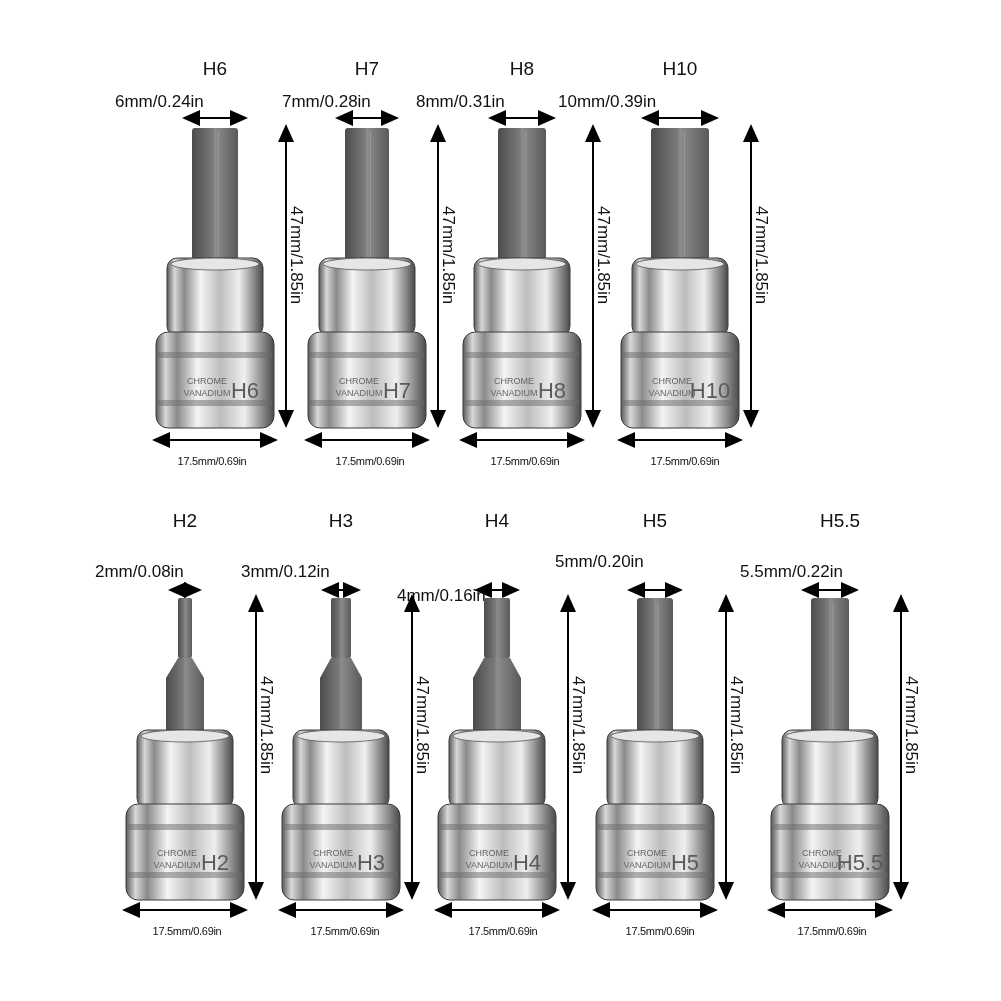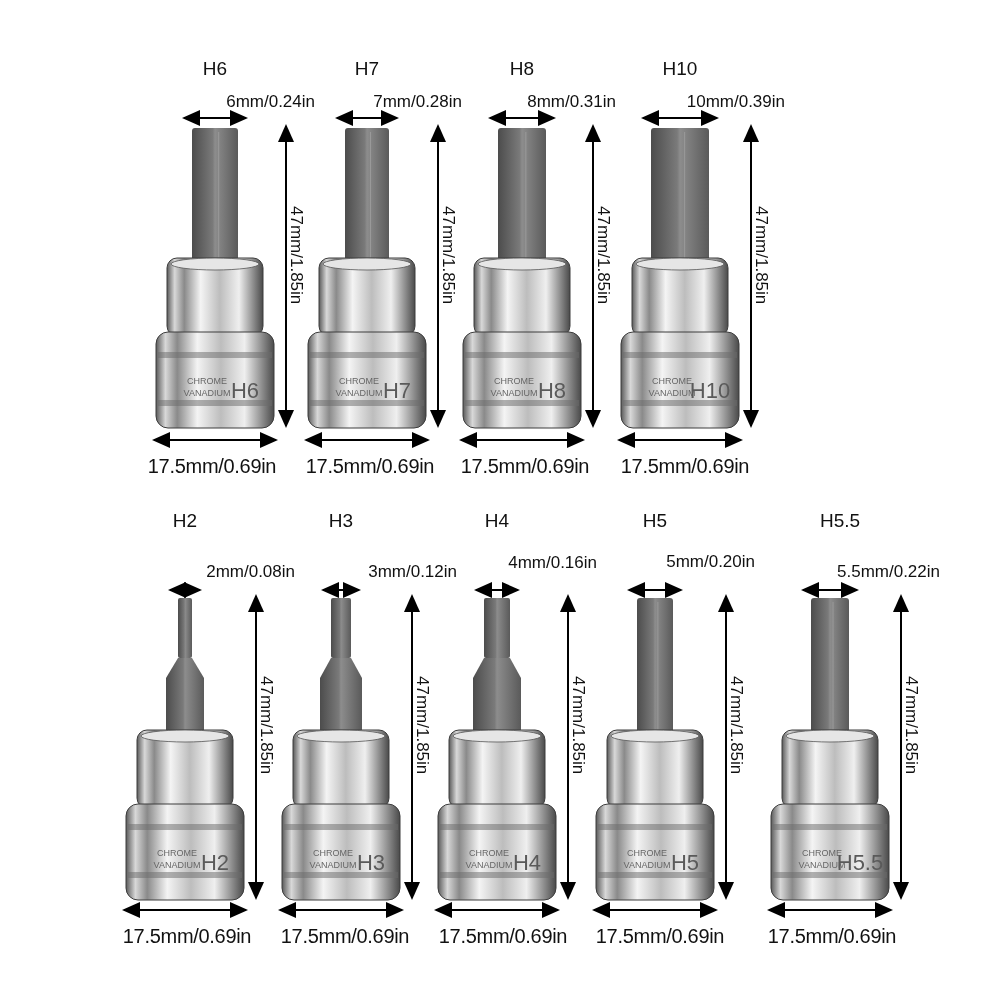--- a/index.html
+++ b/index.html
@@ -1,56 +1,56 @@
 <!DOCTYPE html>
 <html><head>
 <meta charset="utf-8">
 <style>
   html,body{margin:0;padding:0;background:#ffffff;}
   body{width:1001px;height:1001px;position:relative;overflow:hidden;font-family:"Liberation Sans",sans-serif;color:#111;}
   .title{position:absolute;font-size:19px;font-weight:normal;color:#111;text-align:center;width:200px;}
-  .tipdim{position:absolute;font-size:17px;color:#111;text-align:right;width:200px;white-space:nowrap;}
-  .basedim{position:absolute;font-size:20px;color:#111;text-align:center;width:160px;white-space:nowrap;letter-spacing:-0.3px;}
+  .tipdim{position:absolute;font-size:17px;color:#111;text-align:left;width:200px;white-space:nowrap;}
+  .basedim{position:absolute;font-size:11px;color:#111;text-align:center;width:160px;white-space:nowrap;letter-spacing:-0.3px;}
   .vdim{position:absolute;font-size:17px;color:#111;white-space:nowrap;transform-origin:left top;transform:rotate(90deg);}
   svg{position:absolute;overflow:visible;}
 </style>
 </head>
 <body>
 
 <div id="canvas"></div>
 
 <div>
   <div class="title" style="left:115px;top:58px">H6</div>
   <div class="tipdim" style="left:115px;top:92px">6mm/0.24in</div>
   <div class="basedim" style="left:132px;top:455px">17.5mm/0.69in</div>
 
   <div class="title" style="left:267px;top:58px">H7</div>
-  <div class="tipdim" style="left:262px;top:92px">7mm/0.28in</div>
+  <div class="tipdim" style="left:282px;top:92px">7mm/0.28in</div>
   <div class="basedim" style="left:290px;top:455px">17.5mm/0.69in</div>
 
   <div class="title" style="left:422px;top:58px">H8</div>
   <div class="tipdim" style="left:416px;top:92px">8mm/0.31in</div>
   <div class="basedim" style="left:445px;top:455px">17.5mm/0.69in</div>
 
   <div class="title" style="left:580px;top:58px">H10</div>
-  <div class="tipdim" style="left:585px;top:92px">10mm/0.39in</div>
+  <div class="tipdim" style="left:558px;top:92px">10mm/0.39in</div>
   <div class="basedim" style="left:605px;top:455px">17.5mm/0.69in</div>
 </div>
 
 <div>
   <div class="title" style="left:85px;top:510px">H2</div>
   <div class="tipdim" style="left:95px;top:562px">2mm/0.08in</div>
   <div class="basedim" style="left:107px;top:925px">17.5mm/0.69in</div>
 
   <div class="title" style="left:241px;top:510px">H3</div>
-  <div class="tipdim" style="left:257px;top:562px">3mm/0.12in</div>
+  <div class="tipdim" style="left:241px;top:562px">3mm/0.12in</div>
   <div class="basedim" style="left:265px;top:925px">17.5mm/0.69in</div>
 
   <div class="title" style="left:397px;top:510px">H4</div>
-  <div class="tipdim" style="left:397px;top:553px">4mm/0.16in</div>
+  <div class="tipdim" style="left:397px;top:586px">4mm/0.16in</div>
   <div class="basedim" style="left:423px;top:925px">17.5mm/0.69in</div>
 
   <div class="title" style="left:555px;top:510px">H5</div>
   <div class="tipdim" style="left:555px;top:552px">5mm/0.20in</div>
   <div class="basedim" style="left:580px;top:925px">17.5mm/0.69in</div>
 
   <div class="title" style="left:740px;top:510px">H5.5</div>
   <div class="tipdim" style="left:740px;top:562px">5.5mm/0.22in</div>
   <div class="basedim" style="left:752px;top:925px">17.5mm/0.69in</div>
 </div>

